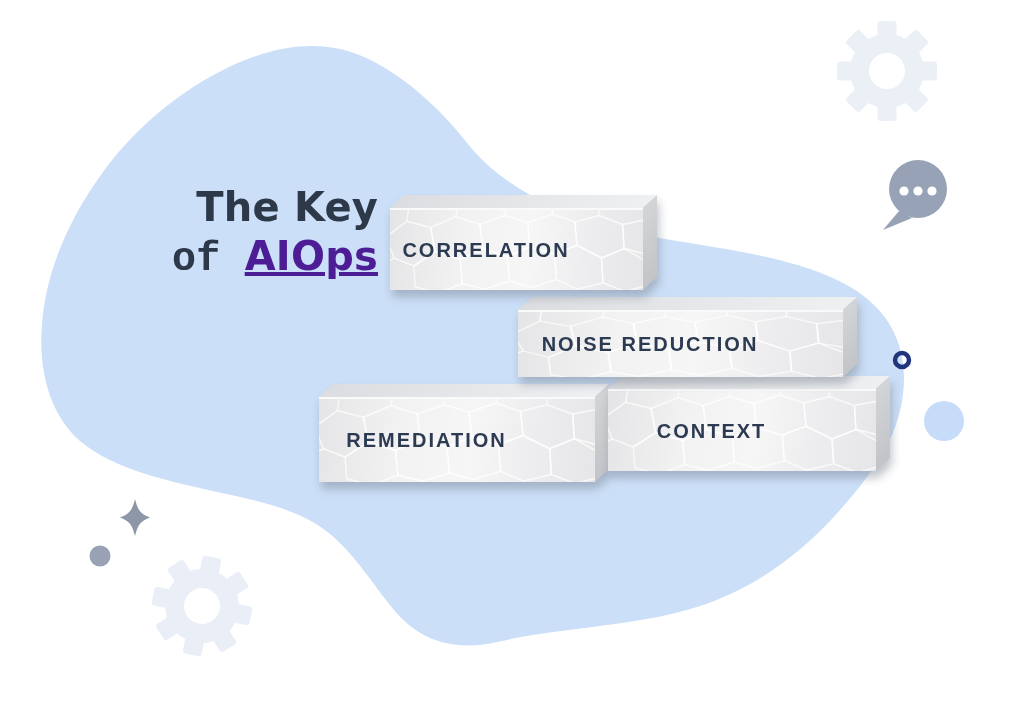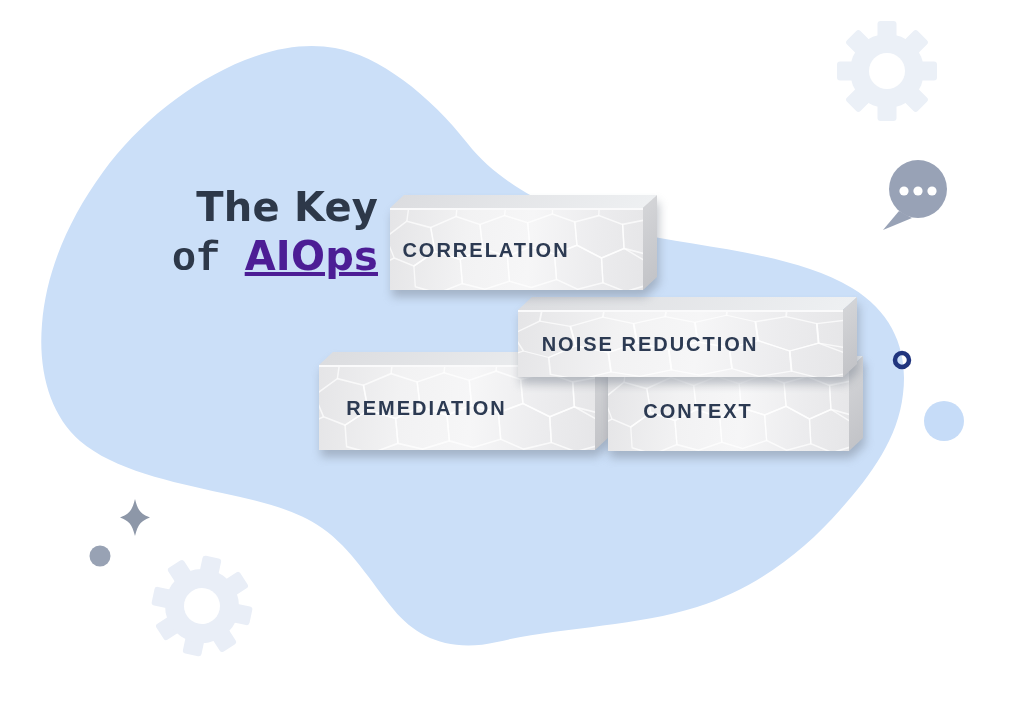--- a/index.html
+++ b/index.html
@@ -136,32 +136,32 @@
     <div class="face top"></div>
     <div class="face side"></div>
     <div class="face front">
       <svg class="stones" viewBox="0 0 360 100" preserveAspectRatio="none">
           <use href="#stones"></use>
         </svg>
       <div class="block-label">NOISE REDUCTION</div>
     </div>
   </div>
 
-  <div class="block z4" style="left:319px;top:365px;width:276px;height:85px;">
+  <div class="block z4" style="left:319px;top:397px;width:276px;height:85px;">
     <div class="face top"></div>
     <div class="face side"></div>
     <div class="face front">
       <svg class="stones" viewBox="0 0 360 100" preserveAspectRatio="none">
           <use href="#stones"></use>
         </svg>
       <div class="block-label">REMEDIATION</div>
     </div>
   </div>
 
-  <div class="block z4" style="left:608px;top:369px;width:241px;height:82px;">
+  <div class="block z4" style="left:608px;top:389px;width:268px;height:82px;">
     <div class="face top"></div>
     <div class="face side"></div>
     <div class="face front">
       <svg class="stones" viewBox="0 0 360 100" preserveAspectRatio="none">
           <use href="#stones"></use>
         </svg>
       <div class="block-label">CONTEXT</div>
     </div>
   </div>
 

